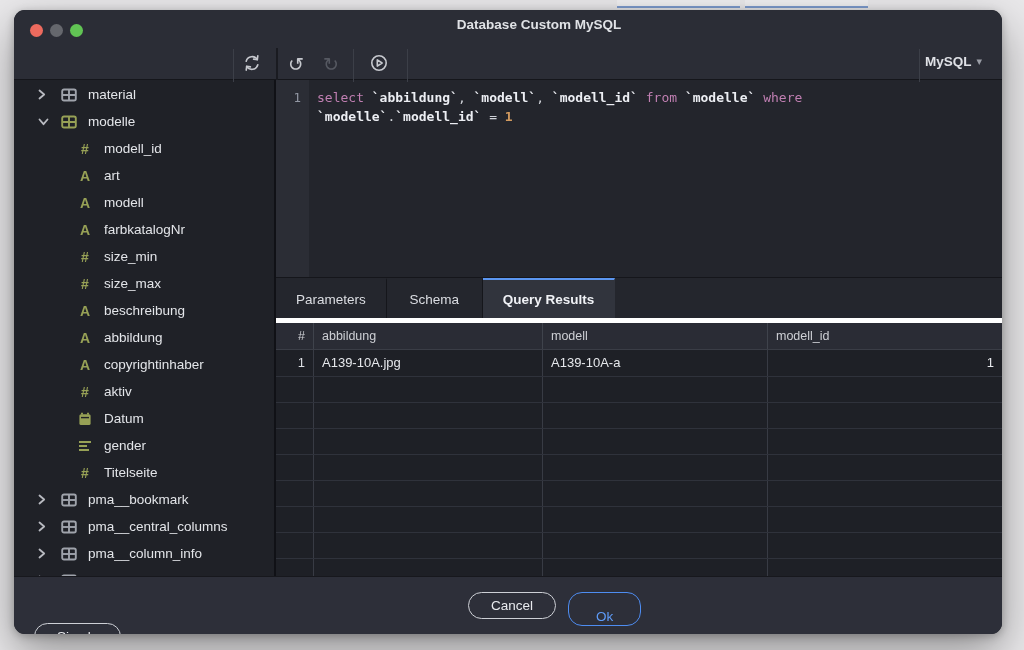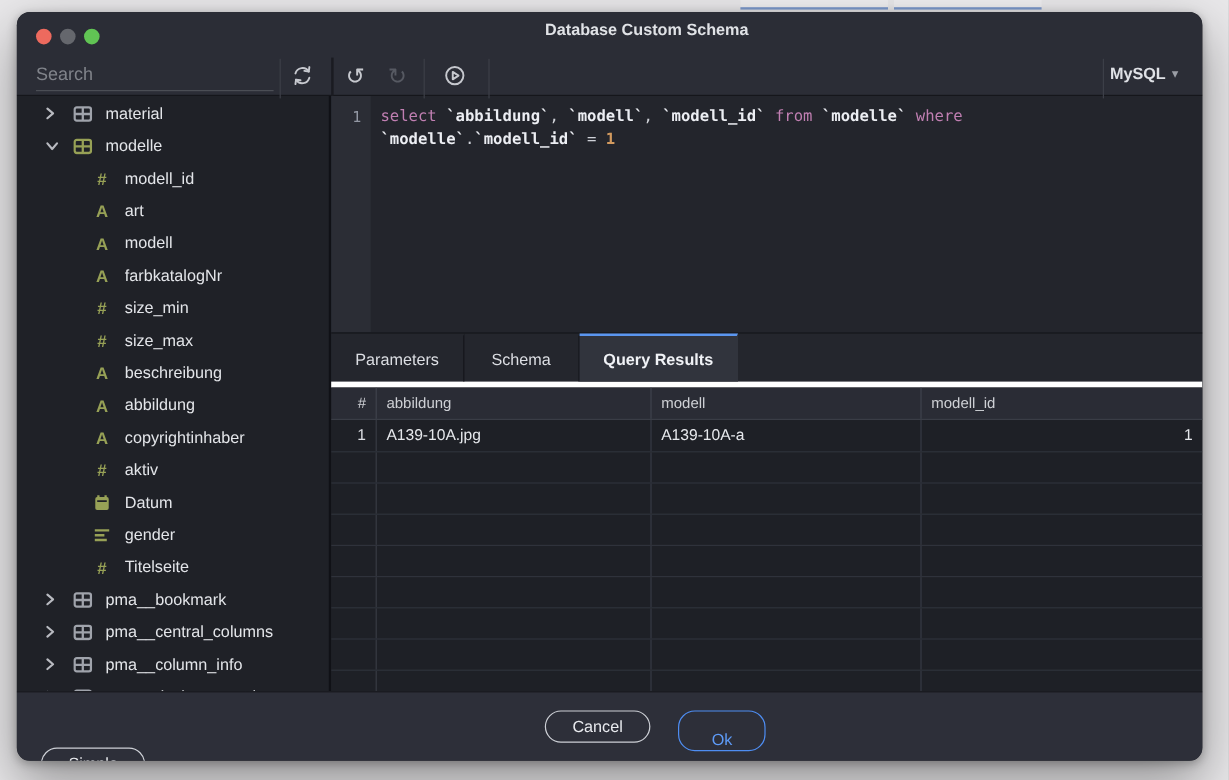--- a/index.html
+++ b/index.html
@@ -98,40 +98,39 @@
   .rcell:last-child { border-right:none; text-align:right; }
   .rcell.c1, .rcell.c2 { text-align:left; }
 
   
   .footer { height:58px; flex:none; background:#2d2f39; border-top:1px solid #17181d; position:relative; }
   .pill { height:27px; border-radius:14px; background:transparent; border:1px solid #cdd0d6;
           color:#e8eaee; font-size:13.5px; font-family:"Liberation Sans",sans-serif;
           padding:0 22px; cursor:pointer; }
   .pill.ok { border-color:#4e8df2; color:#5e9bf7; padding:16px 27px; }
   .pill.simple { position:absolute; left:20px; top:15px;margin-top:31px; }
-  .footer-center { position:absolute; left:440px; top:15px; display:flex; gap:23px; }
+  .footer-center { position:absolute; left:454px; top:15px; display:flex; gap:12px; }
 </style>
 </head>
 <body>
 
 <div class="stage" data-name="desktop-background">
   <div class="bg-accent seg1" data-name="background-window-accent-line"></div>
   <div class="bg-accent seg2" data-name="background-window-accent-line"></div>
 
   <div class="window" data-name="database-custom-query-window">
 
     <div class="header" data-name="window-header">
       <div class="traffic" data-name="traffic-lights">
         <span class="tl red" data-name="close-button"></span>
         <span class="tl mid" data-name="minimize-button"></span>
         <span class="tl green" data-name="zoom-button"></span>
       </div>
-      <div class="title" data-name="window-title">Database Custom Schema</div>
-
-      <input class="search" data-name="search-input" placeholder="Search" style="">
+      <div class="title" data-name="window-title">Database Custom MySQL</div>
+
       <div class="tsep s1" data-name="toolbar-separator"></div>
       <div class="hdiv" data-name="toolbar-separator"></div>
       <div class="tsep s2" data-name="toolbar-separator"></div>
       <div class="tsep s3" data-name="toolbar-separator"></div>
       <div id="toolbar-buttons">
           <div class="tbtn" data-name="refresh-button">
             <span data-name="refresh-icon"><svg width="20" height="20" viewBox="0 0 20 20">
                 <path d="M4.2 8.2A6.1 6.1 0 0 1 15.3 6.6"></path>
                 <path d="M15.8 2.9L15.3 6.6L11.6 6.1"></path>
                 <path d="M15.8 11.8A6.1 6.1 0 0 1 4.7 13.4"></path>

